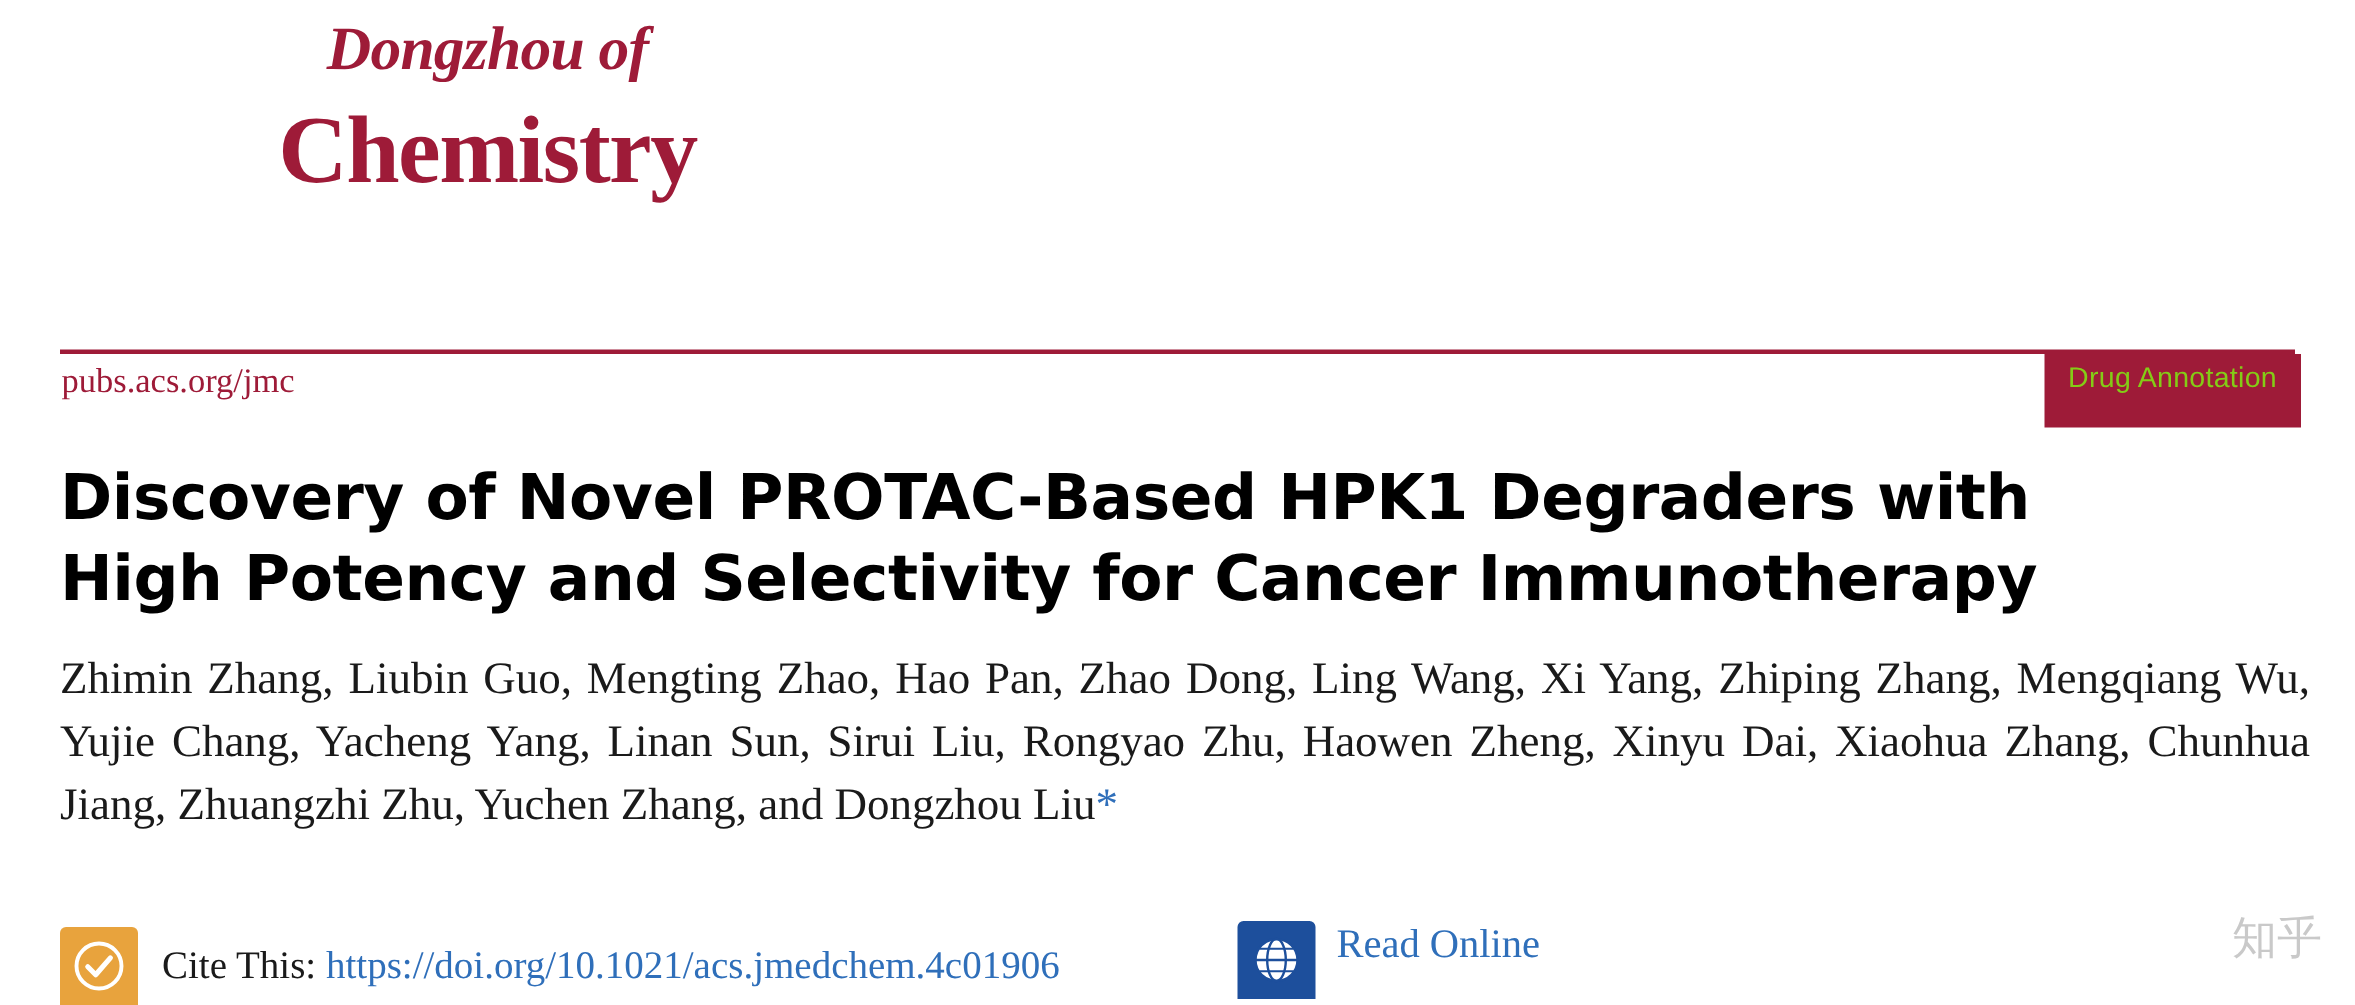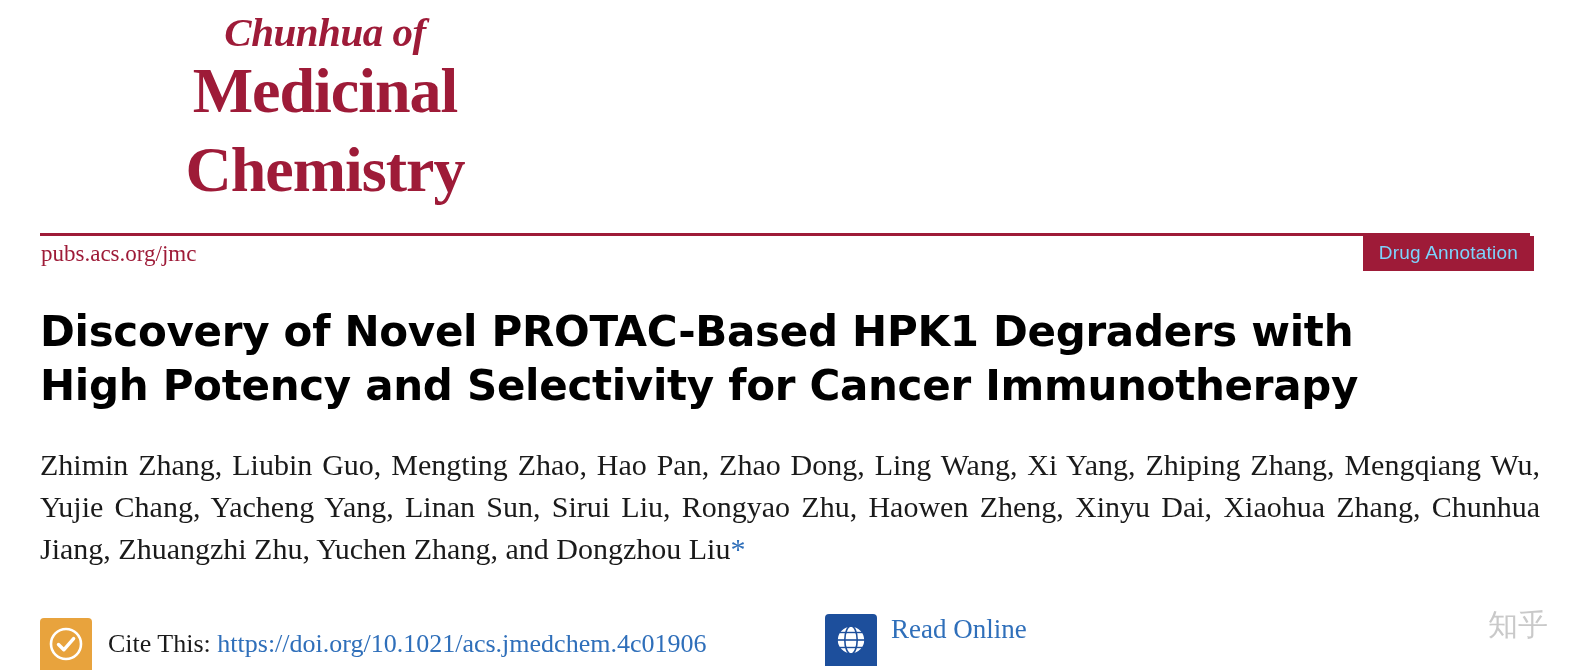--- a/index.html
+++ b/index.html
@@ -71,24 +71,24 @@
     top: 241px;
     font-family: "Liberation Serif", serif;
     font-size: 23px;
     color: #9e1b38;
   }
   .doctype-tag {
     position: absolute;
     right: 36px;
     top: 236px;
     background: #9e1b38;
-    color: #7dd3fc;
+    color: #84cc16;
     font-family: "Liberation Sans", sans-serif;
     font-size: 19px;
-    padding: 6px 16px 7px 16px;
+    padding: 6px 16px 21px 16px;
     letter-spacing: 0.2px;
     white-space: nowrap;
   }
 
   
   .title {
     position: absolute;
     left: 40px;
     top: 305px;
     width: 1430px;
@@ -104,21 +104,20 @@
   .authors {
     position: absolute;
     left: 40px;
     top: 432px;
     width: 1500px;
     font-family: "Liberation Serif", serif;
     font-size: 30px;
     line-height: 1.4;
     color: #1a1a1a;
     text-align: justify;
-    margin-top: 12px;
   }
   .authors .corr {
     color: #2f6fba;
   }
 
   
   .citebar {
     position: absolute;
     left: 40px;
     top: 614px;
@@ -205,22 +204,21 @@
     color: #c9c9c9;
     font-size: 30px;
   }
 </style>
 </head>
 <body>
 
 <div class="page">
 
   <div class="masthead">
-    <div class="journal-of">Chunhua of</div>
-    <div class="medicinal">Medicinal</div>
+    <div class="journal-of">Dongzhou of</div>
     <div class="chemistry">Chemistry</div>
   </div>
 
   <div class="rule"></div>
 
   <div class="pubs-line">pubs.acs.org/jmc</div>
 
   <div class="doctype-tag">Drug Annotation</div>
 
   <div class="title">Discovery of Novel PROTAC-Based HPK1 Degraders with High Potency and Selectivity for Cancer Immunotherapy</div>

